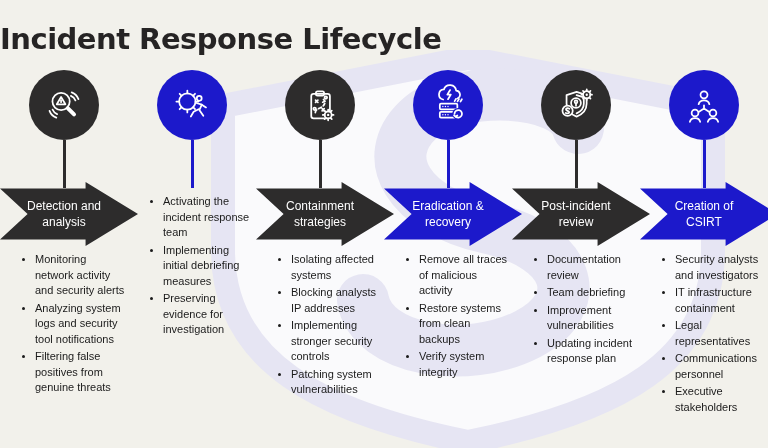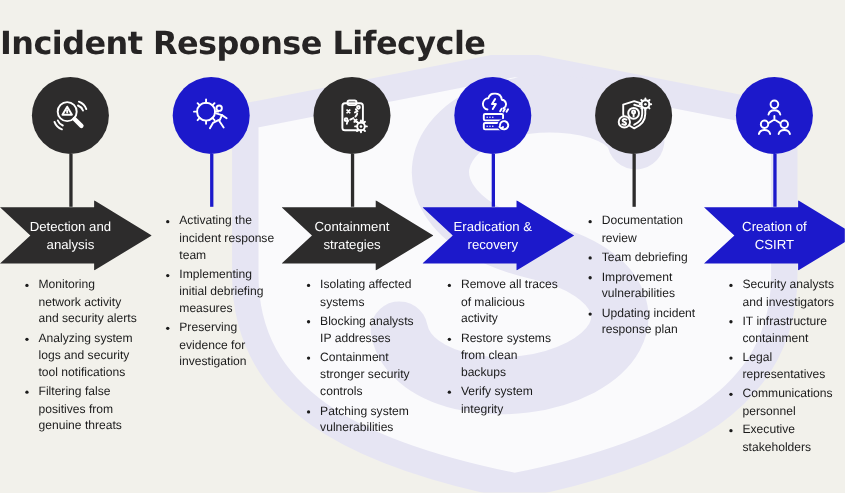--- a/index.html
+++ b/index.html
@@ -163,21 +163,21 @@
     </g>
           </svg>
         </div>
     <div class="stem"></div>
     <div class="arrow">
       <div class="arrow-label">Containment strategies</div>
     </div>
     <ul class="bullets">
           <li>Isolating affected systems</li>
           <li>Blocking analysts IP addresses</li>
-          <li>Containment stronger security controls</li>
+          <li>Implementing stronger security controls</li>
           <li>Patching system vulnerabilities</li>
         </ul>
   </div>
 
   <div class="stage blue">
     <div class="icon-circle">
           <svg class="stage-icon" viewBox="0 0 36 36">
     <g fill="none" stroke="#fff" stroke-width="1.5" stroke-linecap="round" stroke-linejoin="round">
       <path d="M13.8 13.3 a4.4 4.4 0 0 1 .7 -8.7 a5.4 5.4 0 0 1 10.5 1.1 a3.5 3.5 0 0 1 1.4 6.6"></path>
       <path d="M19.8 5.2 l-2.4 3.9 h3 l-2.4 3.9"></path>
@@ -218,20 +218,23 @@
       <circle cx="27.2" cy="9.2" r="1" fill="#fff" stroke="none"></circle>
       <circle cx="18" cy="16.3" r="4.2" fill="#2d2c2c"></circle>
       <circle cx="18" cy="15.3" r="1.2"></circle>
       <path d="M18 16.5 v2.2"></path>
       <circle cx="10.8" cy="23" r="4.4" fill="#2d2c2c"></circle>
       <path d="M12.4 21.2 c-2.4 -1.2 -4.4 .6 -1.6 1.8 c2.8 1.2 .8 3 -1.6 1.8"></path>
     </g>
           </svg>
         </div>
     <div class="stem"></div>
+    <div class="arrow">
+      <div class="arrow-label">Post-incident review</div>
+    </div>
     <ul class="bullets">
           <li>Documentation review</li>
           <li>Team debriefing</li>
           <li>Improvement vulnerabilities</li>
           <li>Updating incident response plan</li>
         </ul>
   </div>
 
   <div class="stage blue">
     <div class="icon-circle">

